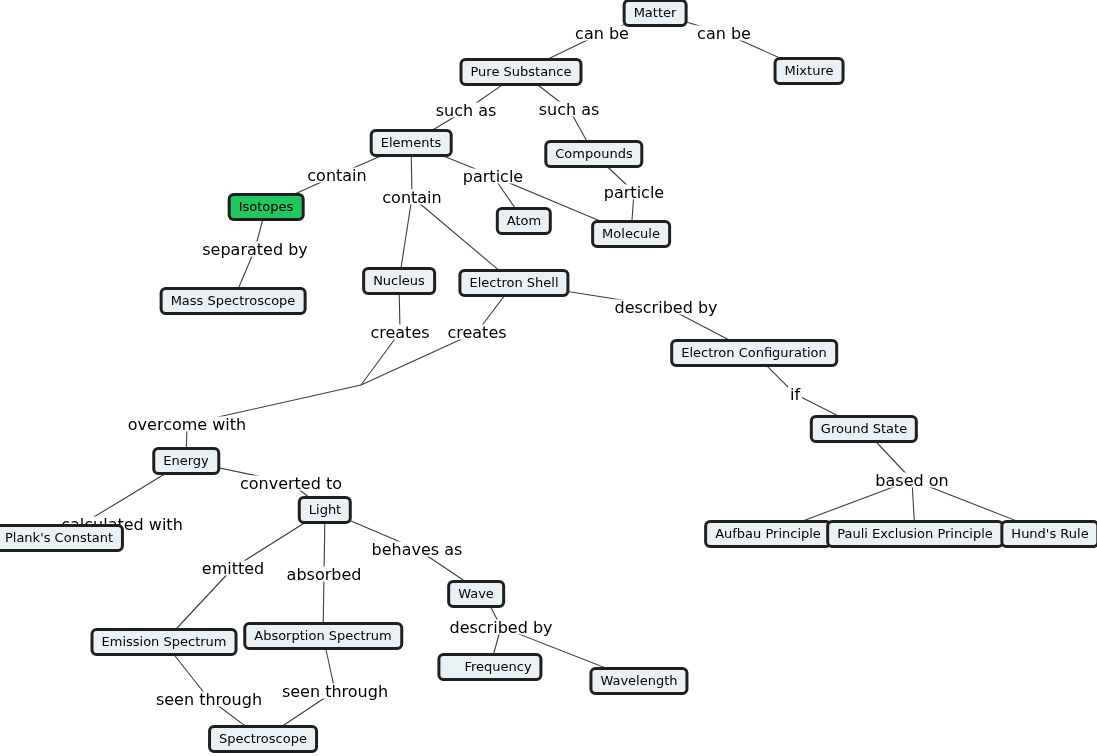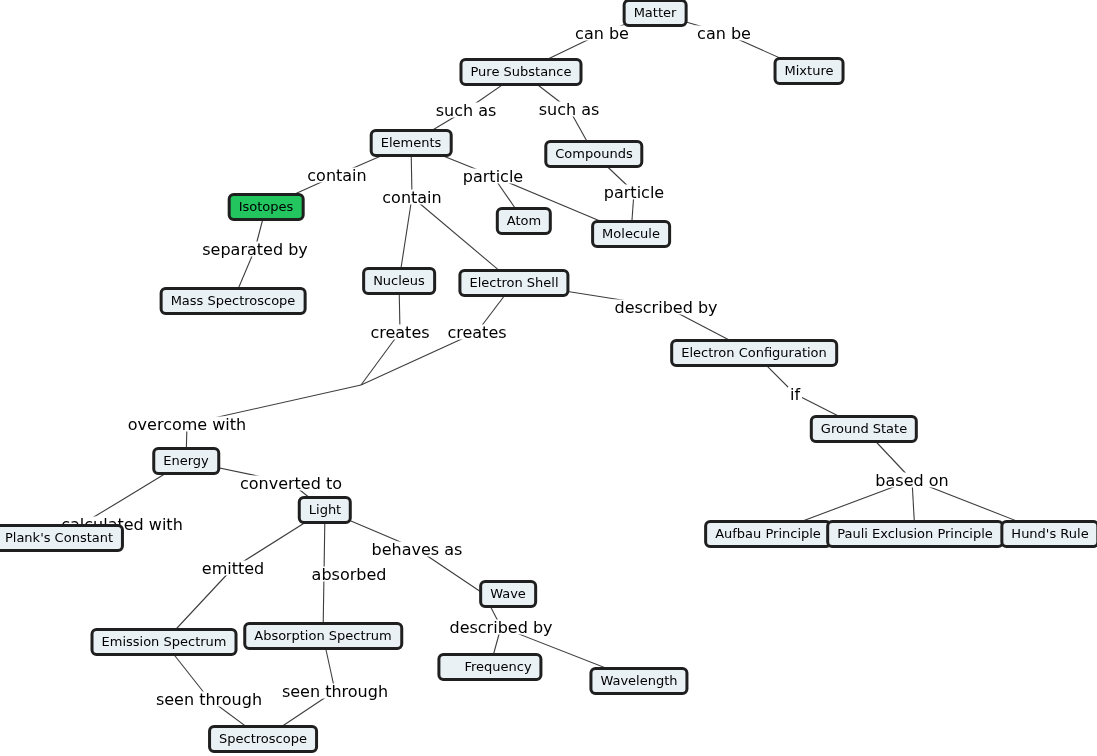--- a/index.html
+++ b/index.html
@@ -121,21 +121,21 @@
     <div class="edge-label" style="left: 255px; top: 249px;">separated by</div>
     <div class="edge-label" style="left: 400px; top: 332px;">creates</div>
     <div class="edge-label" style="left: 477px; top: 332px;">creates</div>
     <div class="edge-label" style="left: 666px; top: 307px;">described by</div>
     <div class="edge-label" style="left: 795px; top: 394px;">if</div>
     <div class="edge-label" style="left: 912px; top: 480px;">based on</div>
     <div class="edge-label" style="left: 187px; top: 424px;">overcome with</div>
     <div class="edge-label" style="left: 122px; top: 524px;">calculated with</div>
     <div class="edge-label" style="left: 291px; top: 483px;">converted to</div>
     <div class="edge-label" style="left: 233px; top: 568px;">emitted</div>
-    <div class="edge-label" style="left: 324px; top: 574px; margin-left: 25px;">absorbed</div>
+    <div class="edge-label" style="left: 324px; top: 574px;">absorbed</div>
     <div class="edge-label" style="left: 417px; top: 549px;">behaves as</div>
     <div class="edge-label" style="left: 501px; top: 627px;">described by</div>
     <div class="edge-label" style="left: 209px; top: 699px;">seen through</div>
     <div class="edge-label" style="left: 335px; top: 691px;">seen through</div>
     <div class="node" style="left: 655px; top: 13px; background: rgb(234, 241, 245); border-color: rgb(31, 31, 31);">Matter</div>
     <div class="node" style="left: 521px; top: 72px; background: rgb(234, 241, 245); border-color: rgb(31, 31, 31);">Pure Substance</div>
     <div class="node" style="left: 809px; top: 71px; background: rgb(234, 241, 245); border-color: rgb(31, 31, 31);">Mixture</div>
     <div class="node" style="left: 411px; top: 143px; background: rgb(234, 241, 245); border-color: rgb(31, 31, 31);">Elements</div>
     <div class="node" style="left: 594px; top: 154px; background: rgb(234, 241, 245); border-color: rgb(31, 31, 31);">Compounds</div>
     <div class="node" style="left: 266px; top: 207px; background: #22c55e; border-color: rgb(31, 31, 31);">Isotopes</div>
@@ -145,19 +145,19 @@
     <div class="node" style="left: 514px; top: 283px; background: rgb(234, 241, 245); border-color: rgb(31, 31, 31);">Electron Shell</div>
     <div class="node" style="left: 233px; top: 301px; background: rgb(234, 241, 245); border-color: rgb(31, 31, 31);">Mass Spectroscope</div>
     <div class="node" style="left: 754px; top: 353px; background: rgb(234, 241, 245); border-color: rgb(31, 31, 31);">Electron Configuration</div>
     <div class="node" style="left: 864px; top: 429px; background: rgb(234, 241, 245); border-color: rgb(31, 31, 31);">Ground State</div>
     <div class="node" style="left: 186px; top: 461px; background: rgb(234, 241, 245); border-color: rgb(31, 31, 31);">Energy</div>
     <div class="node" style="left: 325px; top: 510px; background: rgb(234, 241, 245); border-color: rgb(31, 31, 31);">Light</div>
     <div class="node" style="left: 59px; top: 538px; background: rgb(234, 241, 245); border-color: rgb(31, 31, 31);">Plank's Constant</div>
     <div class="node" style="left: 768px; top: 534px; background: rgb(234, 241, 245); border-color: rgb(31, 31, 31);">Aufbau Principle</div>
     <div class="node" style="left: 915px; top: 534px; background: rgb(234, 241, 245); border-color: rgb(31, 31, 31); text-align: right;">Pauli Exclusion Principle</div>
     <div class="node" style="left: 1050px; top: 534px; background: rgb(234, 241, 245); border-color: rgb(31, 31, 31);">Hund's Rule</div>
-    <div class="node" style="left: 508px; top: 594px; background: rgb(234, 241, 245); border-color: rgb(31, 31, 31);">Wave</div>
+    <div class="node" style="left: 476px; top: 594px; background: rgb(234, 241, 245); border-color: rgb(31, 31, 31);">Wave</div>
     <div class="node" style="left: 164px; top: 642px; background: rgb(234, 241, 245); border-color: rgb(31, 31, 31);">Emission Spectrum</div>
     <div class="node" style="left: 323px; top: 636px; background: rgb(234, 241, 245); border-color: rgb(31, 31, 31);">Absorption Spectrum</div>
     <div class="node" style="left: 490px; top: 667px; background: rgb(234, 241, 245); border-color: rgb(31, 31, 31); padding-left: 24px;">Frequency</div>
     <div class="node" style="left: 639px; top: 681px; background: rgb(234, 241, 245); border-color: rgb(31, 31, 31);">Wavelength</div>
     <div class="node" style="left: 263px; top: 739px; background: rgb(234, 241, 245); border-color: rgb(31, 31, 31);">Spectroscope</div>
   </div>
 
 </body></html>

